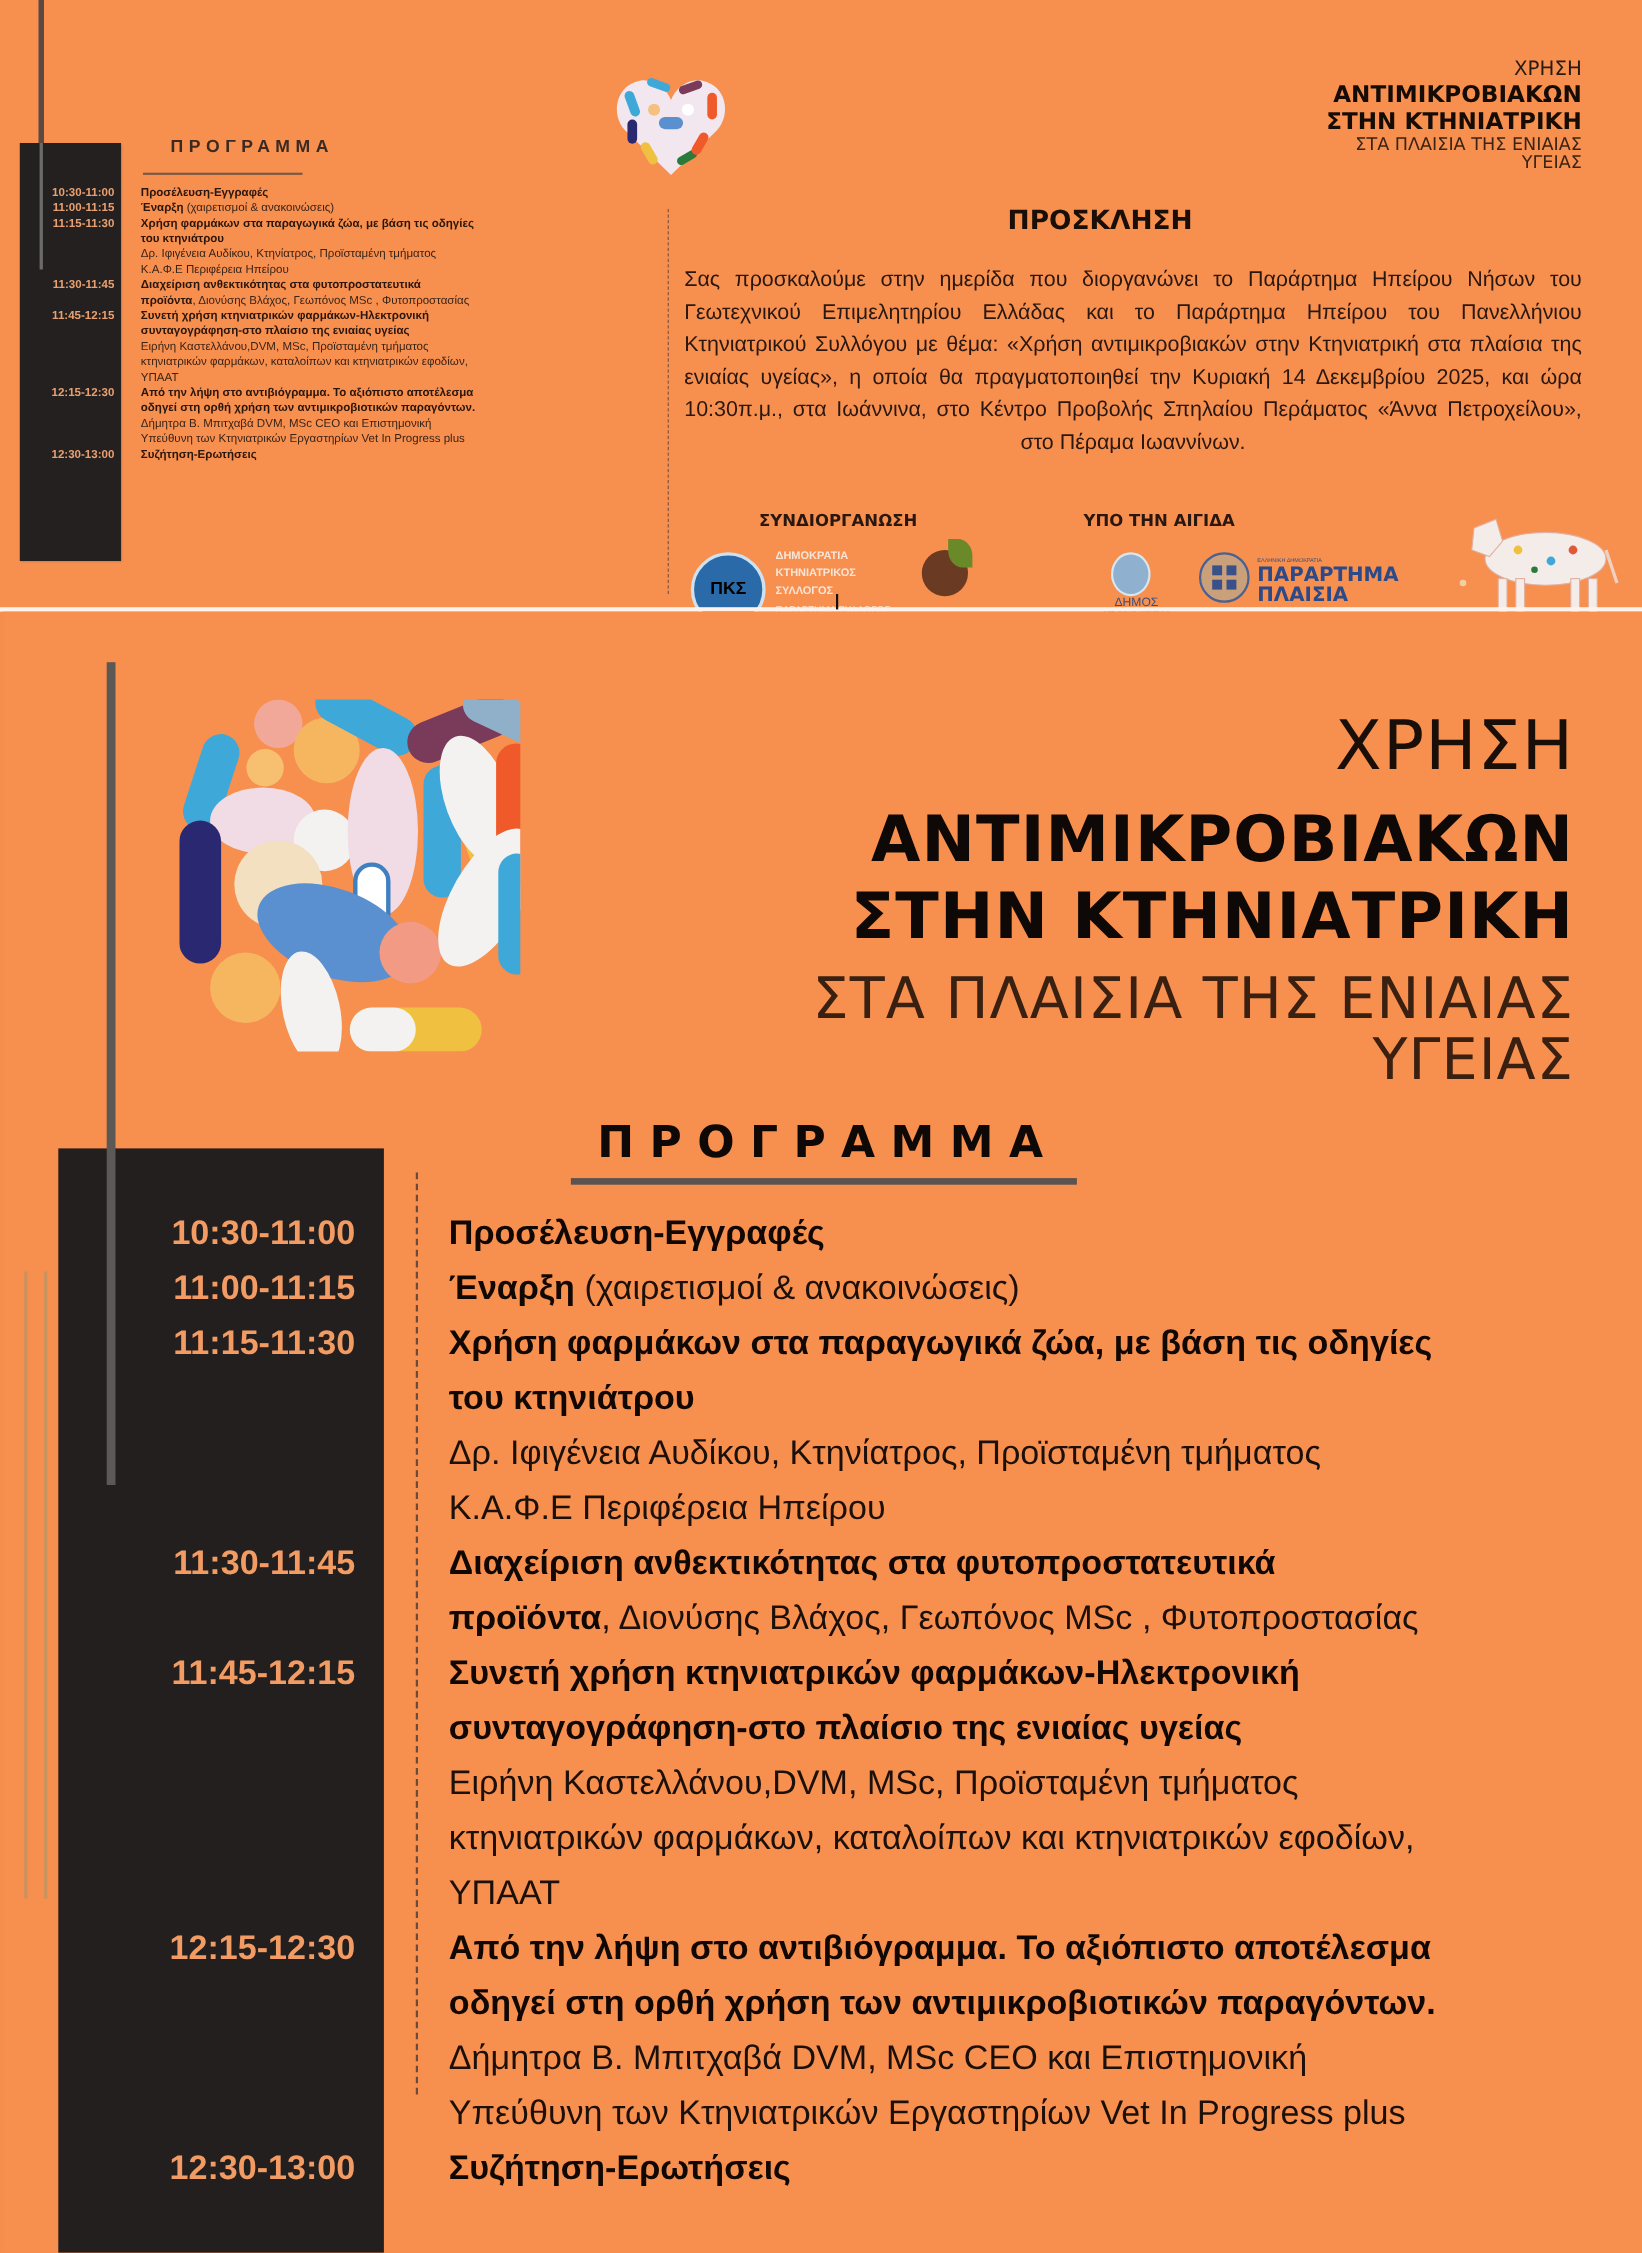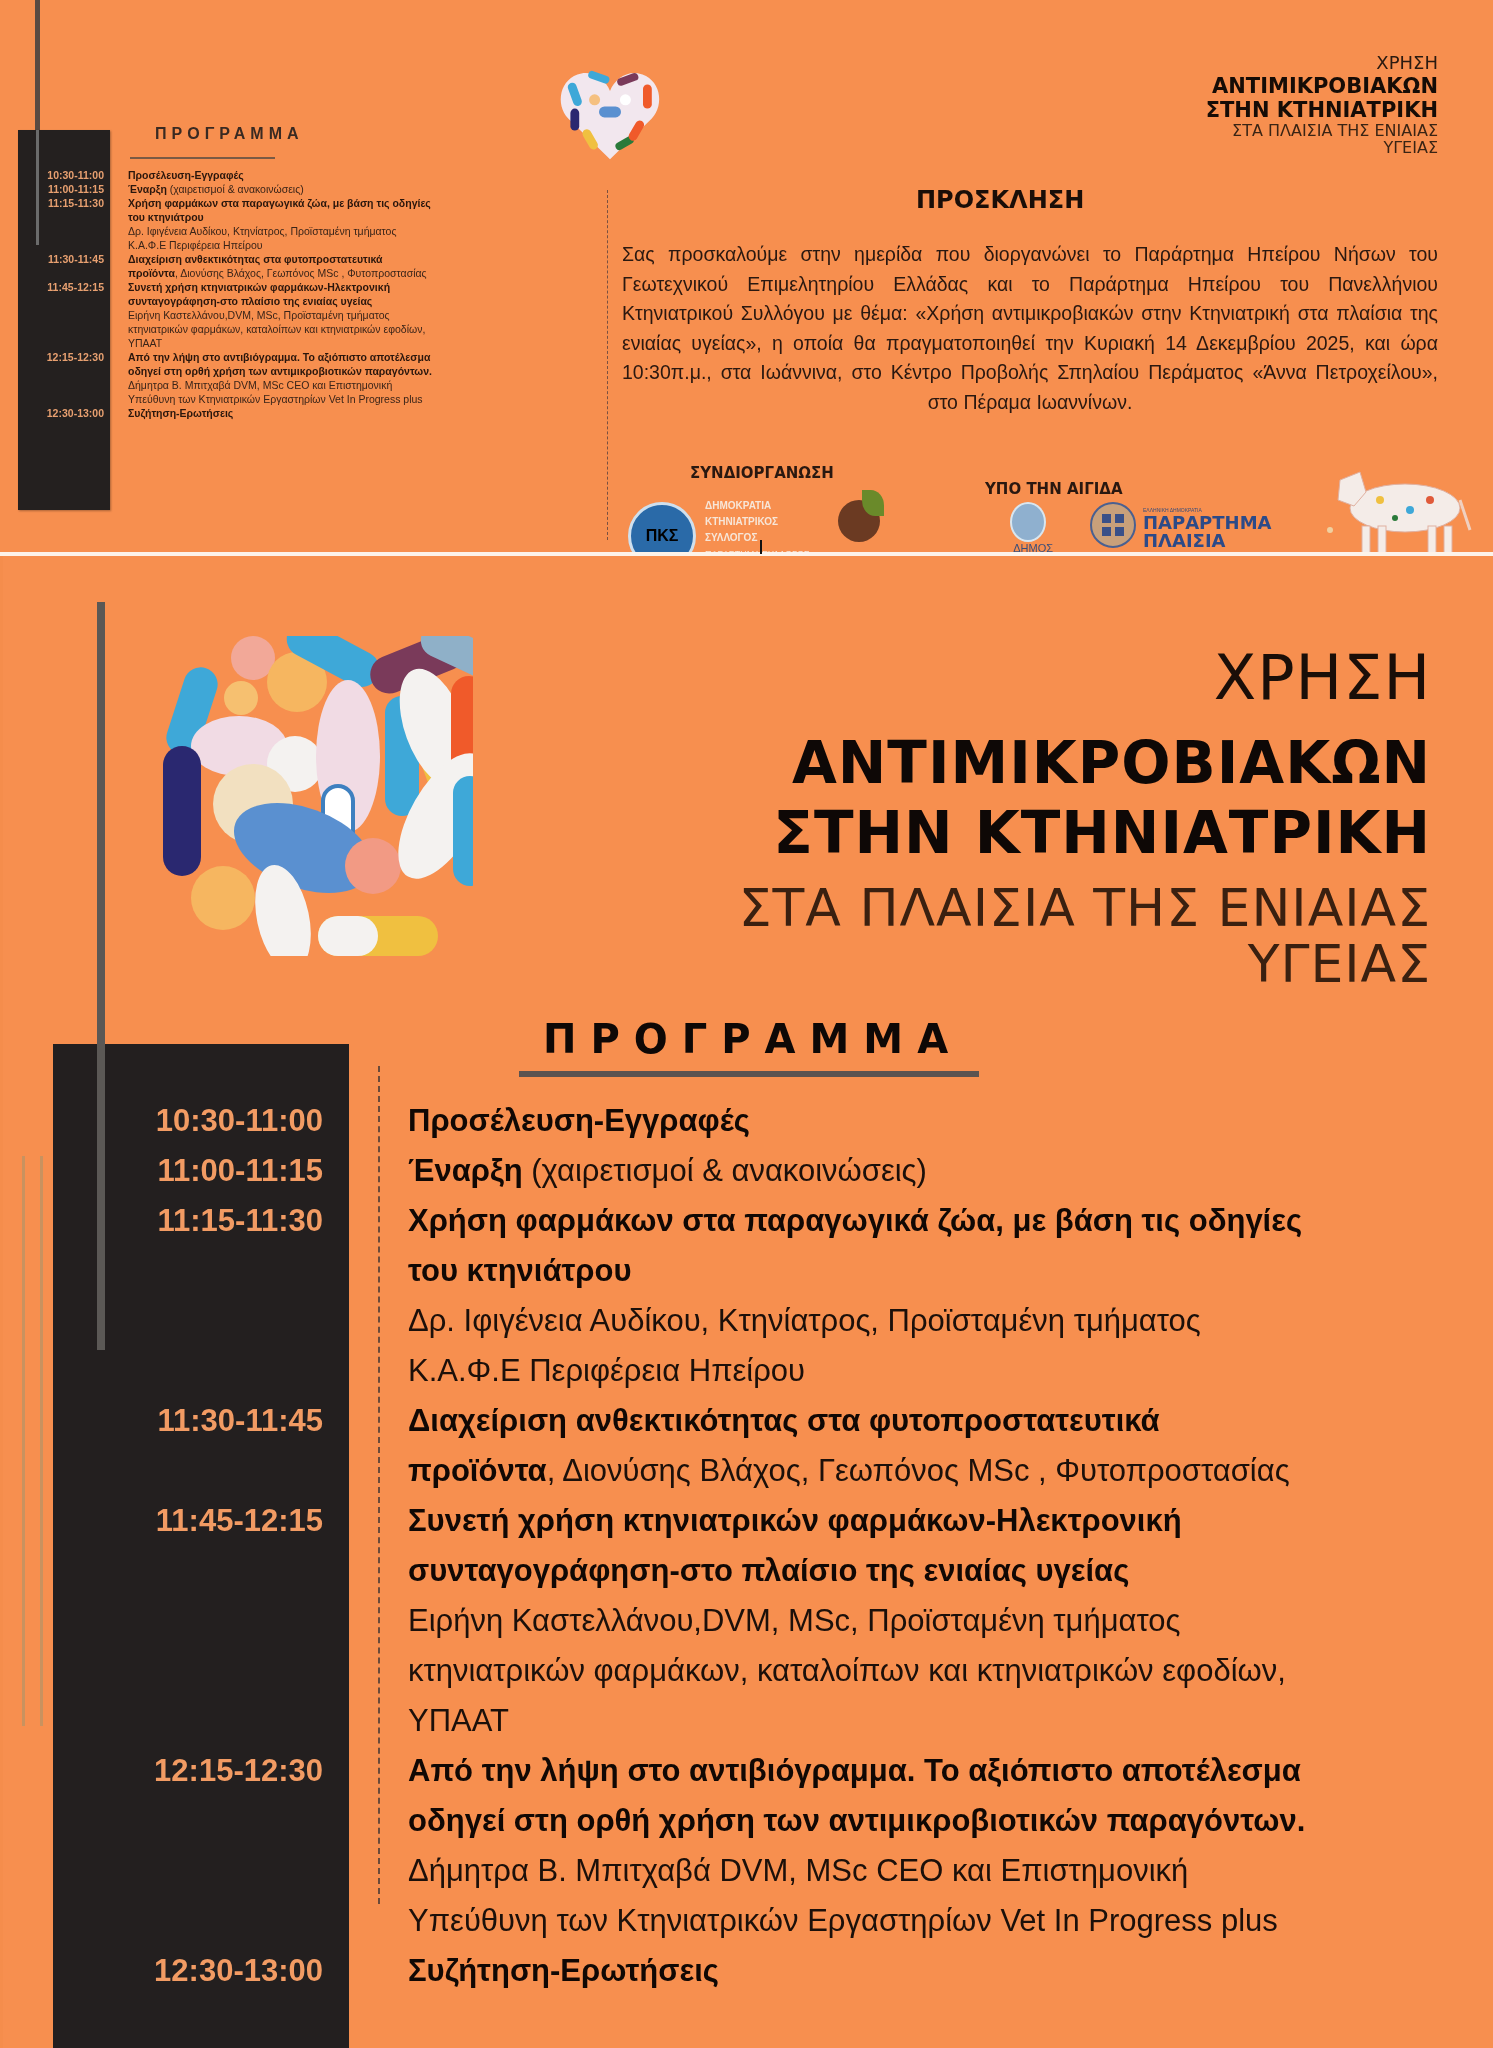--- a/index.html
+++ b/index.html
@@ -158,21 +158,21 @@
     <div class="l2">ΣΤΗΝ ΚΤΗΝΙΑΤΡΙΚΗ</div>
     <div class="l3">ΣΤΑ ΠΛΑΙΣΙΑ ΤΗΣ ΕΝΙΑΙΑΣ</div>
     <div class="l3">ΥΓΕΙΑΣ</div>
   </div>
 
   <div class="invite-heading">ΠΡΟΣΚΛΗΣΗ</div>
   <div class="invite-text">Σας προσκαλούμε στην ημερίδα που διοργανώνει το Παράρτημα Ηπείρου Νήσων του Γεωτεχνικού Επιμελητηρίου Ελλάδας και το Παράρτημα Ηπείρου του Πανελλήνιου Κτηνιατρικού Συλλόγου με θέμα: «Χρήση αντιμικροβιακών στην Κτηνιατρική στα πλαίσια της ενιαίας υγείας», η οποία θα πραγματοποιηθεί την Κυριακή 14 Δεκεμβρίου 2025, και ώρα 10:30π.μ., στα Ιωάννινα, στο Κέντρο Προβολής Σπηλαίου Περάματος «Άννα Πετροχείλου», στο Πέραμα Ιωαννίνων.</div>
 
   <div class="logos">
     <div class="lbl" style="left:80px; top:4px;">ΣΥΝΔΙΟΡΓΑΝΩΣΗ</div>
-    <div class="lbl" style="left:375px; top:20px;">ΥΠΟ ΤΗΝ ΑΙΓΙΔΑ</div>
+    <div class="lbl" style="left:375px; top:4px;">ΥΠΟ ΤΗΝ ΑΙΓΙΔΑ</div>
 
     <div class="pks-logo">
         <span>ΠΚΣ</span>
       </div>
     <div class="pks-text">
       <div>ΔΗΜΟΚΡΑΤΙΑ</div>
       <div>ΚΤΗΝΙΑΤΡΙΚΟΣ</div>
       <div>ΣΥΛΛΟΓΟΣ</div>
       <div class="sub">ΠΑΡΑΡΤΗΜΑ ΣΥΛΛΟΓΟΣ</div>
     </div>

